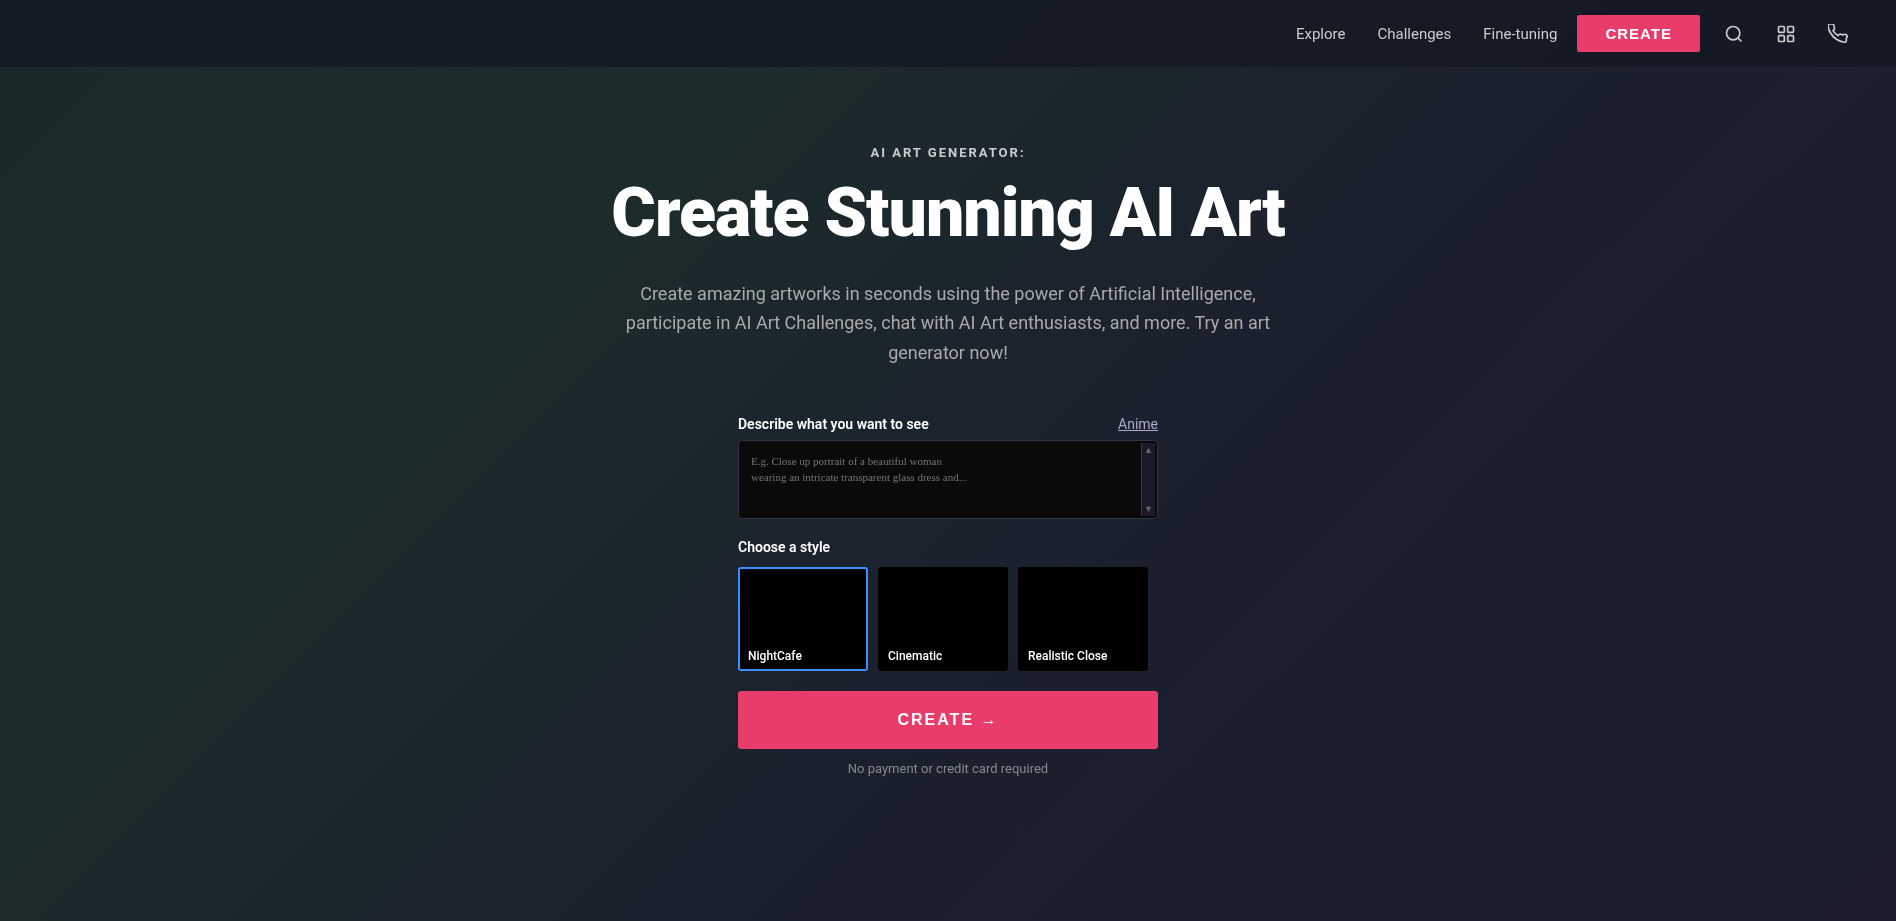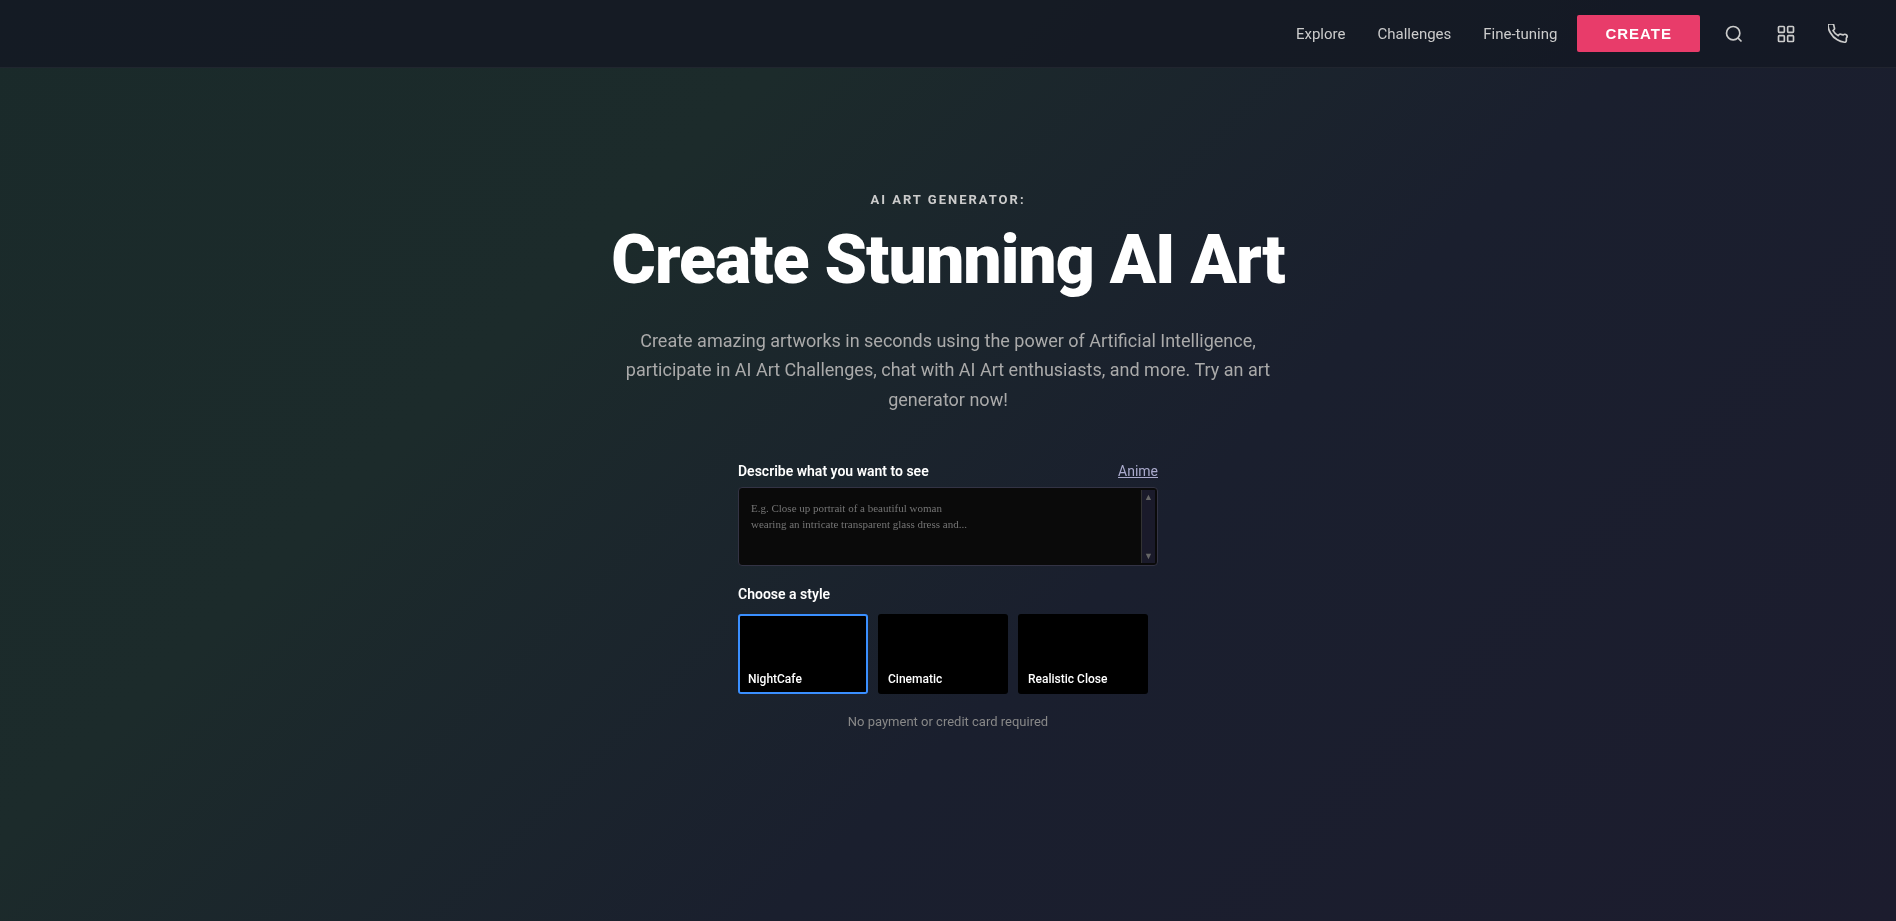--- a/index.html
+++ b/index.html
@@ -203,21 +203,21 @@
     }
 
     .style-options {
       display: flex;
       gap: 10px;
       margin-bottom: 20px;
     }
 
     .style-option {
       width: 130px;
-      height: 80px;
+      height: 104px;
       background: #000000;
       border: 2px solid transparent;
       border-radius: 3px;
       cursor: pointer;
       position: relative;
       overflow: hidden;
       display: flex;
       align-items: flex-end;
     }
 
@@ -320,16 +320,17 @@
         <span class="style-option-label">NightCafe</span>
       </div>
       <div class="style-option">
         <span class="style-option-label">Cinematic</span>
       </div>
       <div class="style-option">
         <span class="style-option-label">Realistic Close</span>
       </div>
     </div>
 
+    <button class="create-btn">CREATE →</button>
 
     <p class="no-payment-text">No payment or credit card required</p>
   </div>
 </main>
 
 </body></html>

